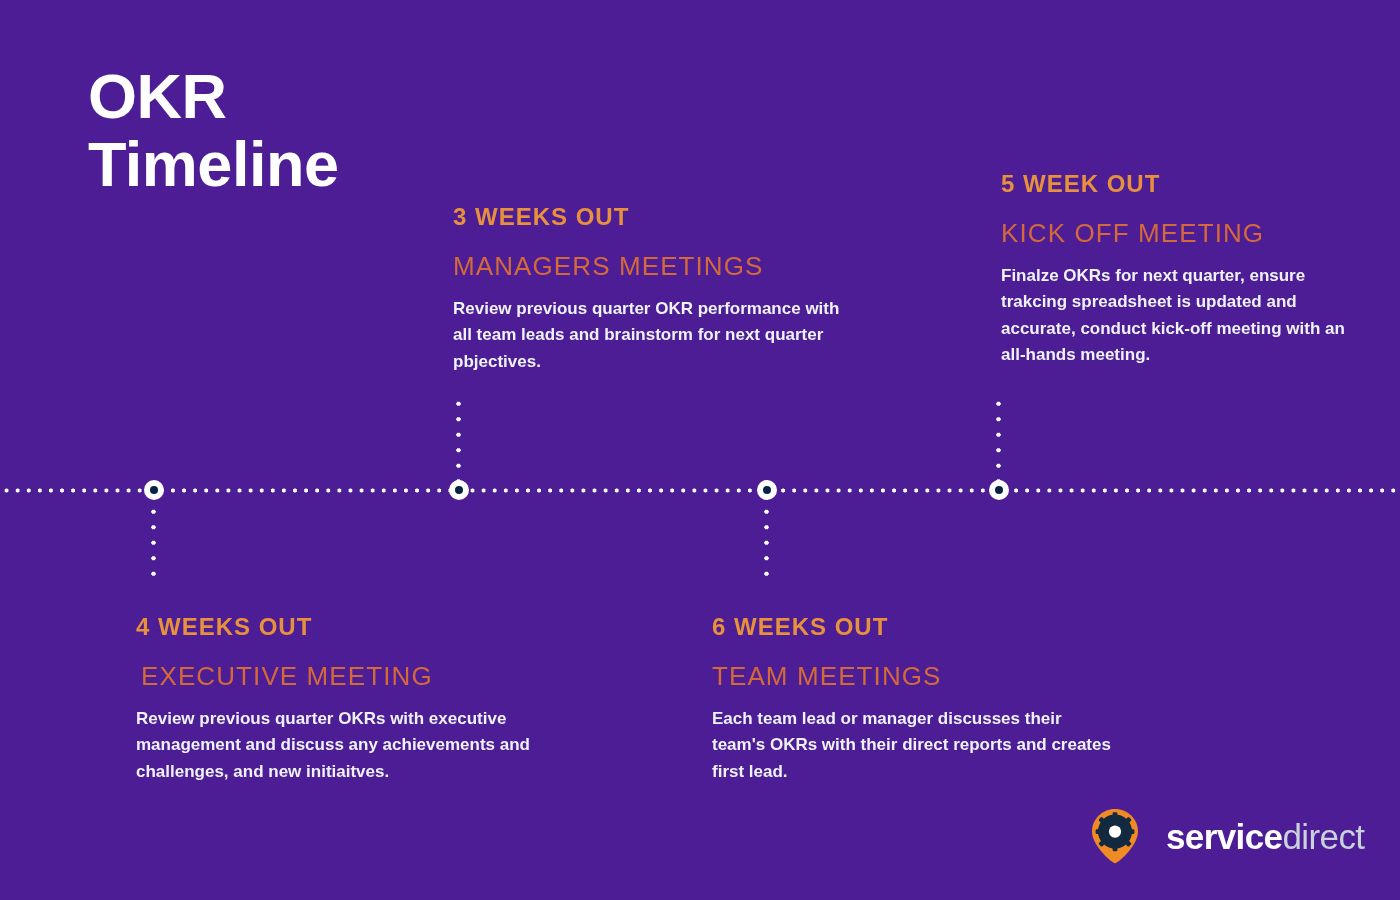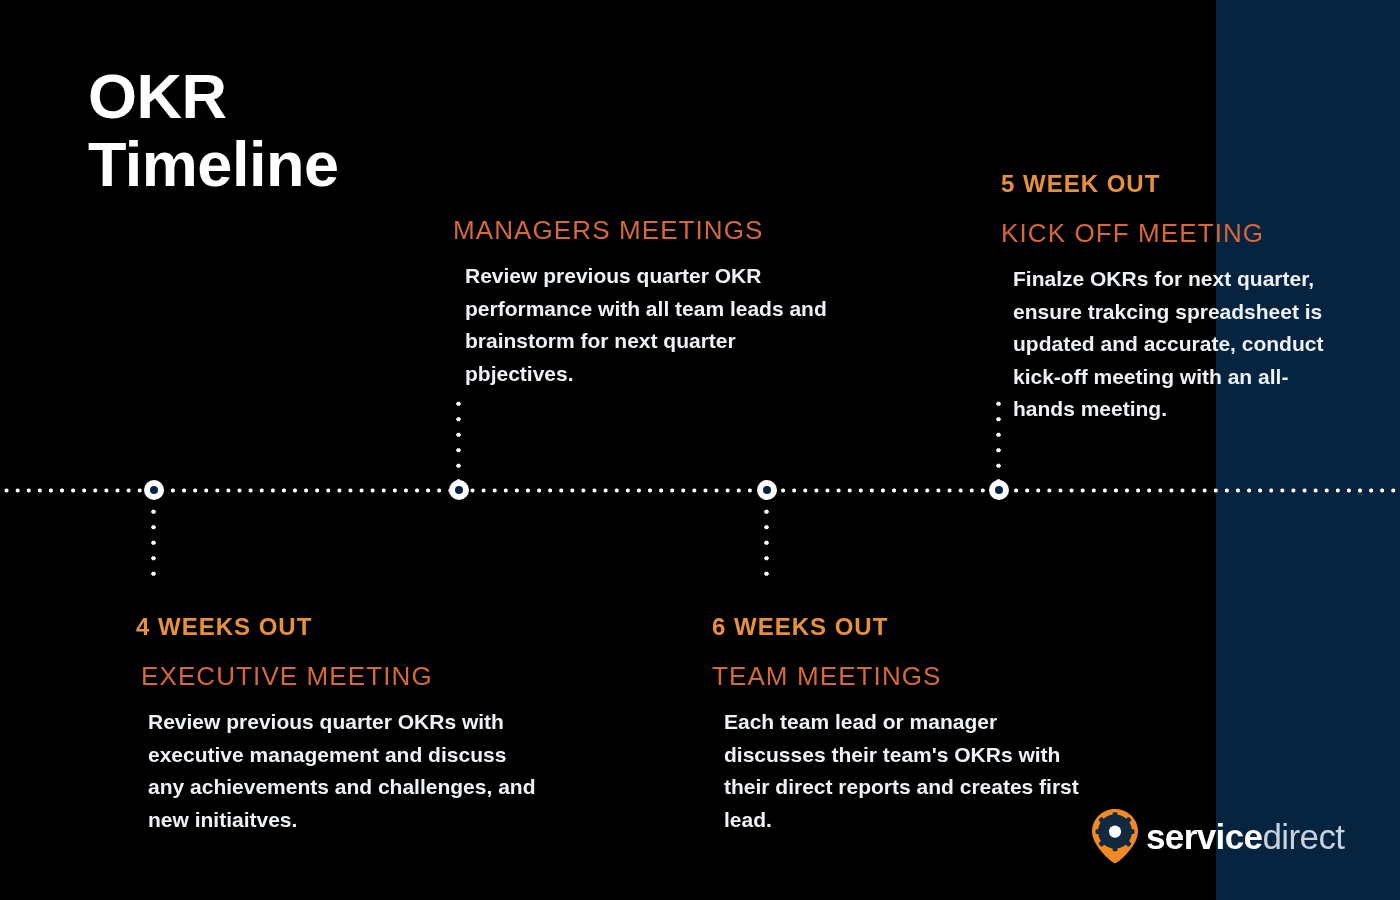--- a/index.html
+++ b/index.html
@@ -12,23 +12,23 @@
     height: 900px;
     position: relative;
     overflow: hidden;
     font-family: "Liberation Sans", sans-serif;
     -webkit-font-smoothing: antialiased;
   }
 
   .canvas {
     position: absolute;
     left: 0; top: 0;
-    width: 1216px;
+    width: 1400px;
     height: 900px;
-    background: #000000;
+    background: #4c1d95;
   }
 
   
   .title {
     position: absolute;
     left: 88px;
     top: 62px;
     width: 420px;
     color: #ffffff;
     font-size: 63px;
@@ -93,36 +93,36 @@
   .heading {
     color: #d4693a;
     font-size: 26px;
     font-weight: normal;
     letter-spacing: 1.1px;
     margin: 12px 0 14px 0;
     white-space: nowrap;
   }
   .body {
     color: #eef2f7;
-    font-size: 21px;
+    font-size: 17px;
     font-weight: bold;
     line-height: 1.55;
-    margin: 12px;
+    margin: 0;
   }
 
   .indent-1 { padding-left: 5px; }
 
   
   .logo {
     position: absolute;
     left: 1088px;
     top: 808px;
     display: flex;
     align-items: center;
-    gap: 4px;
+    gap: 24px;
   }
   .logo-mark { width: 54px; height: 56px; display: block; }
   .logo-text {
     font-size: 35px;
     font-weight: bold;
     letter-spacing: -0.6px;
     line-height: 1;
     white-space: nowrap;
   }
   .logo-text .s1 { color: #ffffff; }
@@ -144,20 +144,21 @@
   <div class="conn" style="left:456px; top:396px; height:94px;"></div>
   <div class="conn" style="left:764px; top:504px; height:78px;"></div>
   <div class="conn" style="left:996px; top:396px; height:94px;"></div>
 
   <div class="node" style="left:144px; top:480px;"></div>
   <div class="node" style="left:449px; top:480px;"></div>
   <div class="node" style="left:757px; top:480px;"></div>
   <div class="node" style="left:989px; top:480px;"></div>
 
   <div class="block" style="left:453px; top:203px; width:392px;">
+    <p class="eyebrow">3 WEEKS OUT</p>
     <p class="heading">MANAGERS MEETINGS</p>
     <p class="body">Review previous quarter OKR performance with all team leads and brainstorm for next quarter pbjectives.</p>
   </div>
 
   <div class="block" style="left:1001px; top:170px; width:356px;">
     <p class="eyebrow">5 WEEK OUT</p>
     <p class="heading">KICK OFF MEETING</p>
     <p class="body">Finalze OKRs for next quarter, ensure trakcing spreadsheet is updated and accurate, conduct kick-off meeting with an all-hands meeting.</p>
   </div>
 

